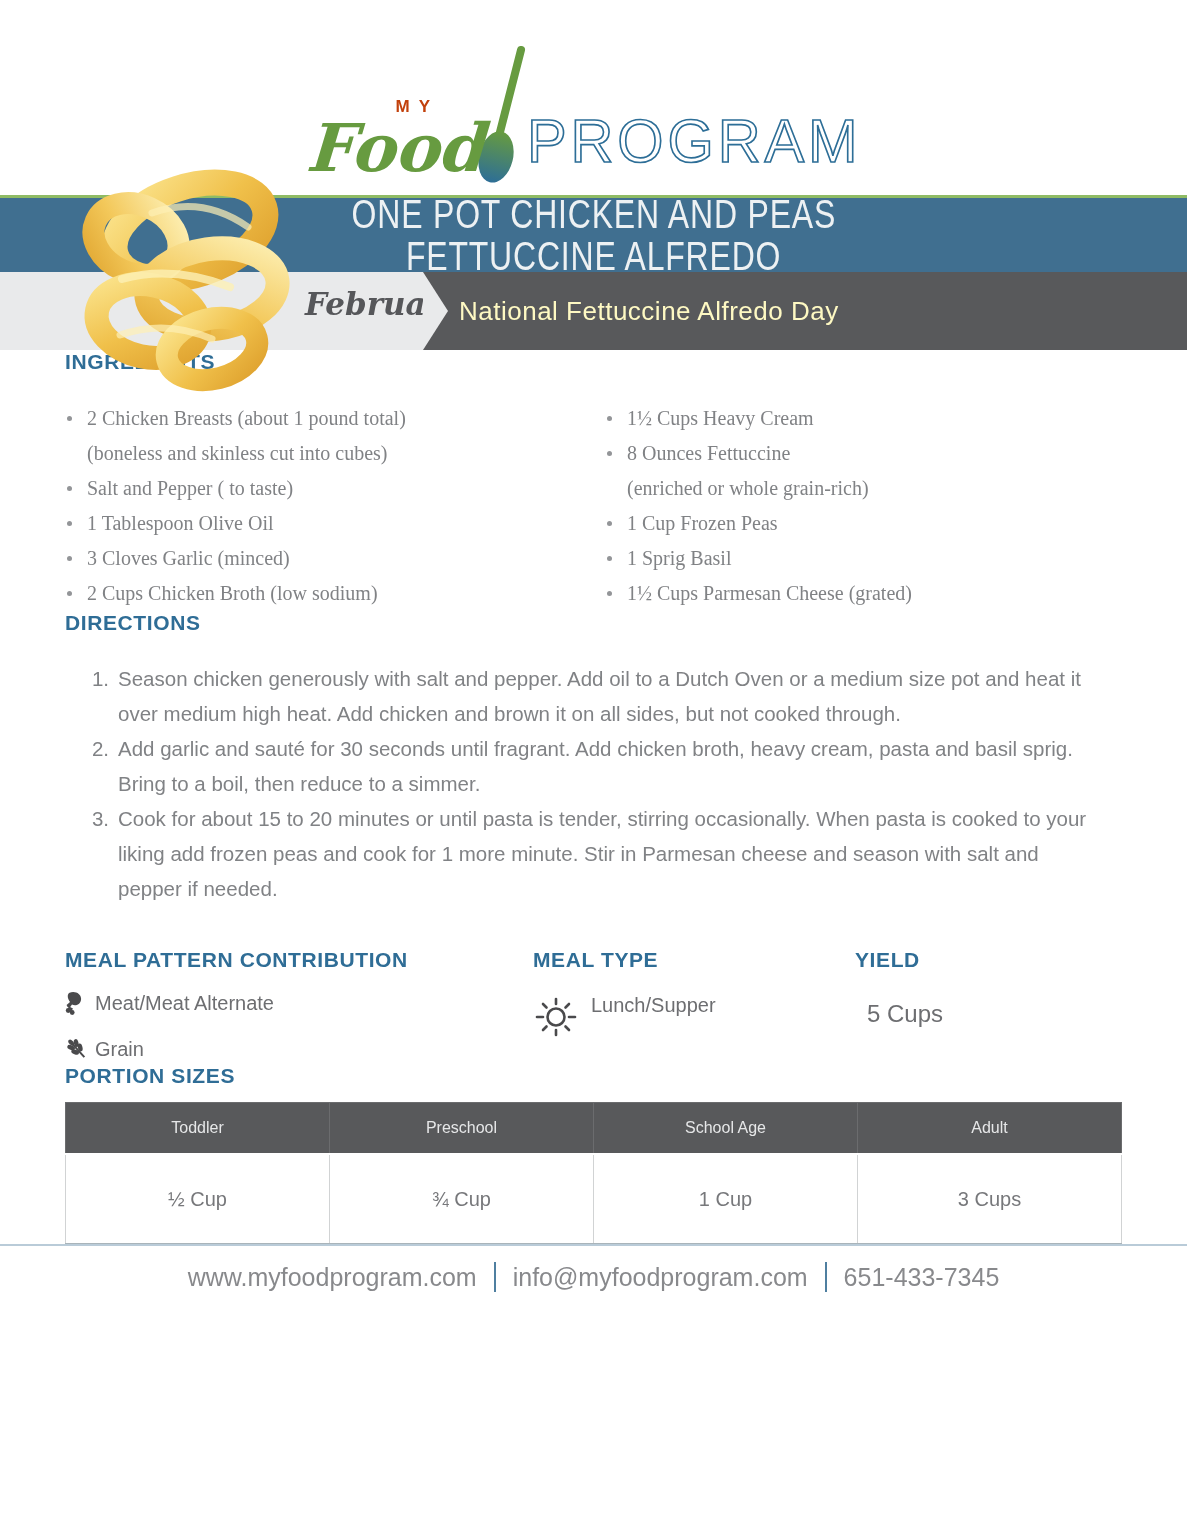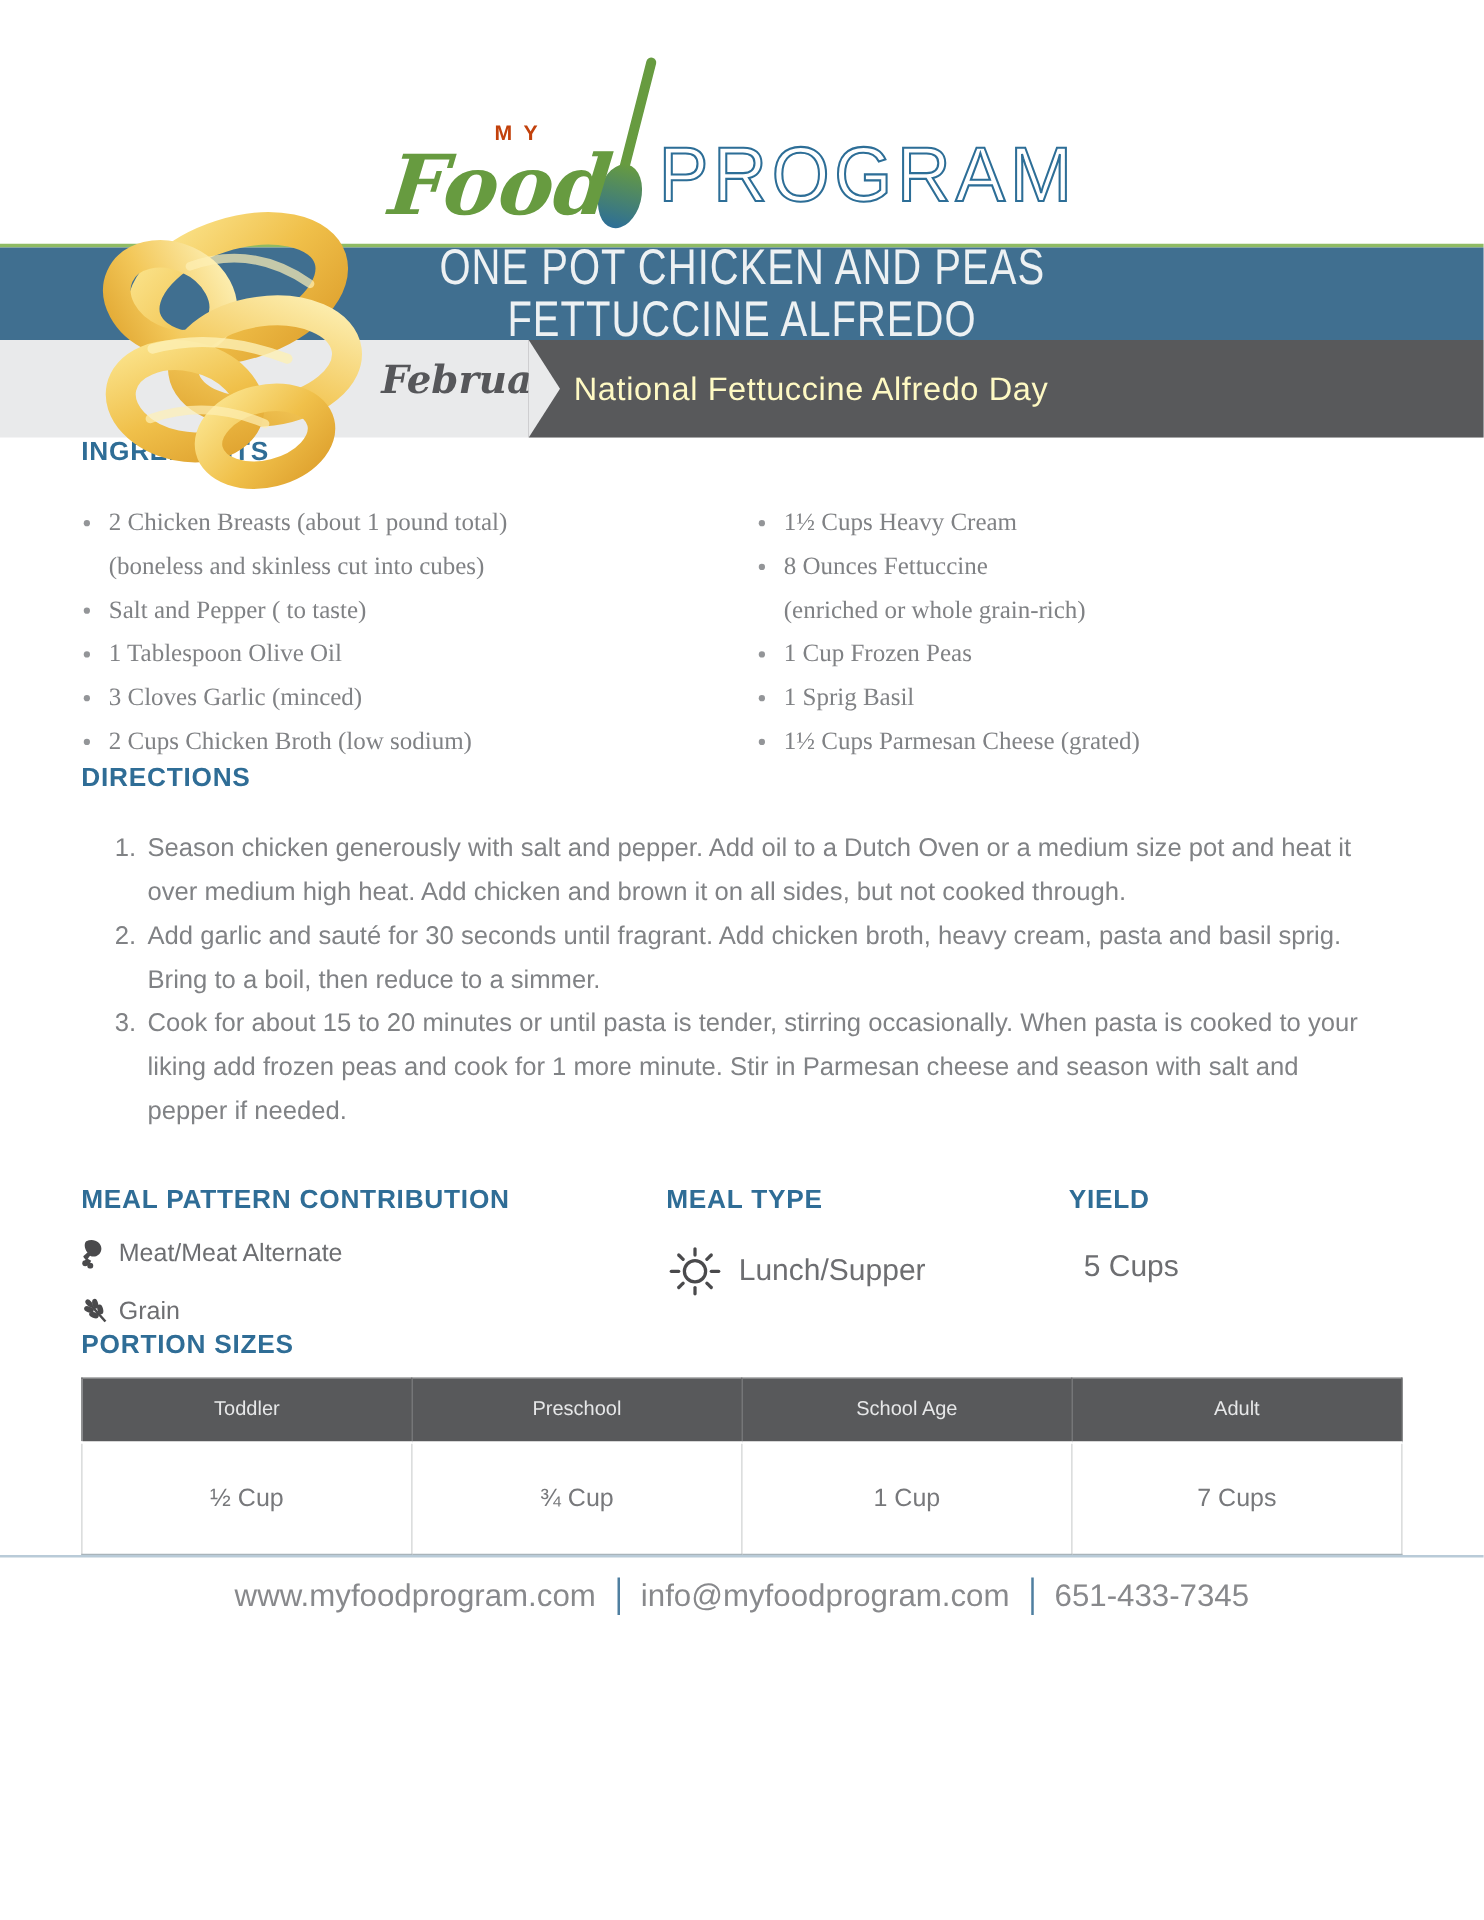--- a/index.html
+++ b/index.html
@@ -56,21 +56,21 @@
   .dir .num{width:36px;flex:none;text-align:right;padding-right:9px;}
   .dir .txt{width:990px;}
 
   
   .meta-row{display:flex;margin-top:42px;}
   .meta-col1{width:468px;}
   .meta-col2{width:322px;}
   .meta-col3{flex:1;}
   .meta-item{display:flex;align-items:center;color:#6d6e71;font-size:20px;margin-top:16px;height:30px;}
   .meta-item .mi{width:30px;flex:none;display:flex;align-items:center;}
-  .meal-type-item{display:flex;align-items:center;color:#6d6e71;font-size:24px;margin-top:22px;}
+  .meal-type-item{display:flex;color:#6d6e71;font-size:20px;margin-top:22px;}
   .meal-type-item .mi{width:58px;flex:none;display:flex;align-items:center;}
   .yield-value{color:#6d6e71;font-size:24px;margin-top:28px;padding-left:12px;}
 
   
   .h-portion{margin-top:106px;}
   table.portion{border-collapse:collapse;width:1057px;margin-top:14px;table-layout:fixed;}
   table.portion th{background:#58595b;color:#e6e7e8;font-weight:400;font-size:16px;height:48px;
     border:1px solid #6b6c6e;border-bottom:2px solid #ffffff;}
   table.portion td{background:#ffffff;color:#77787b;font-size:20px;height:86px;text-align:center;
     border-left:1px solid #d1d3d4;border-right:1px solid #d1d3d4;border-bottom:1px solid #a9b4ba;}
@@ -298,21 +298,21 @@
             <th>Preschool</th>
             <th>School Age</th>
             <th>Adult</th>
           </tr>
         </thead>
       <tbody>
           <tr>
             <td>½ Cup</td>
             <td>¾ Cup</td>
             <td>1 Cup</td>
-            <td>7 Cups</td>
+            <td>3 Cups</td>
           </tr>
         </tbody>
     </table>
 
     <div class="sep"></div>
 
     <div class="footer">
       <span>www.myfoodprogram.com</span>
       <span class="divider"></span>
       <span>info@myfoodprogram.com</span>

